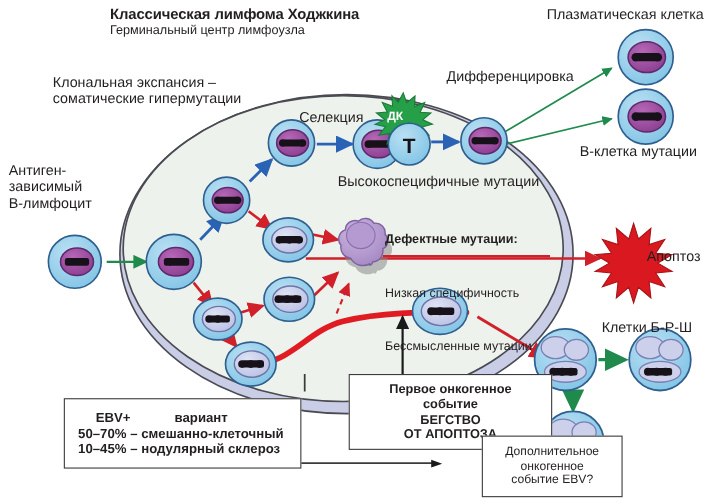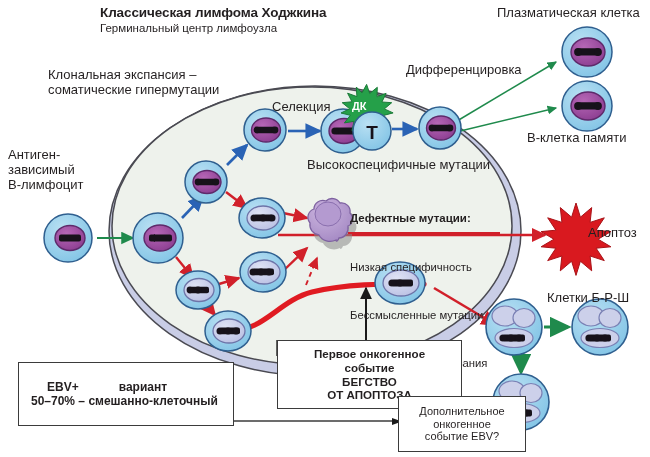--- a/index.html
+++ b/index.html
@@ -5,21 +5,21 @@
   html,body{margin:0;padding:0;background:#ffffff;}
   body{width:650px;height:457px;overflow:hidden;
        font-family:"Liberation Sans","DejaVu Sans",sans-serif;color:#231f20;}
   #stage{position:relative;width:650px;height:457px;}
   #svgroot{position:absolute;left:0;top:0;width:650px;height:457px;}
   .lbl{position:absolute;line-height:1.12;white-space:pre;}
   .tcenter{text-align:left;}
   .tleft{text-align:right;}
   .box{position:absolute;background:#ffffff;border:1.6px solid #3b3b3b;
        box-sizing:border-box;display:flex;align-items:center;
-       justify-content:center;flex-direction:column;line-height:1.18;}
+       justify-content:center;flex-direction:column;line-height:1.18;margin-left:40px;}
   .ttl1{font-weight:bold;font-size:13.5px;letter-spacing:-0.1px;}
   .ttl2{font-size:11.5px;}
   .plain{font-size:13px;}
   .plainsm{font-size:11px;}
   .defhead{font-weight:bold;font-size:11.5px;}
   .defline{font-size:11.3px;}
   .boxtxt{font-size:11.6px;font-weight:bold;}
   .ebvline{font-size:12px;font-weight:bold;}
 </style>
 </head>
@@ -289,21 +289,21 @@
   <div class="lbl plain" style="left:272px;top:100px;">Селекция</div>
 
   <div class="lbl" style="left:352px;top:100px;font-size:11px;font-weight:bold;color:#ffffff;">ДК</div>
 
   <div class="lbl plain" style="left:307px;top:158px;">Высокоспецифичные мутации</div>
 
   <div class="lbl plain" style="left:406px;top:63px;">Дифференцировка</div>
 
   <div class="lbl plain" style="left:497px;top:6px;">Плазматическая клетка</div>
 
-  <div class="lbl plain" style="left:527px;top:131px;">В-клетка памяти</div>
+  <div class="lbl plain" style="left:527px;top:131px;">В-клетка мутации</div>
 
   <div class="lbl plain" style="left:588px;top:226px;">Апоптоз</div>
 
   <div class="lbl plain" style="left:523px;top:291px;padding-left:24px;">Клетки Б-Р-Ш</div>
 
   <div class="lbl" style="left:350px;top:176px;">
     <div class="defhead">Дефектные мутации:</div>
     <div class="defline">Низкая специфичность</div>
     <div class="defline">Бессмысленные мутации</div>
     <div class="defline">Потеря рамки считывания</div>
@@ -321,15 +321,16 @@
     <div class="plainsm">онкогенное</div>
     <div class="plainsm">событие EBV?</div>
   </div>
 
   <div class="box" style="left:18px;top:362px;width:216px;height:64px;align-items:flex-start;padding-left:12px;">
     <div style="display:flex;gap:40px;padding-left:16px;">
       <span class="ebvline">EBV+</span>
       <span class="ebvline">вариант</span>
     </div>
     <div class="ebvline">50–70% – смешанно-клеточный</div>
+    <div class="ebvline">10–45% – нодулярный склероз</div>
   </div>
 
 </div>
 
 </body></html>

